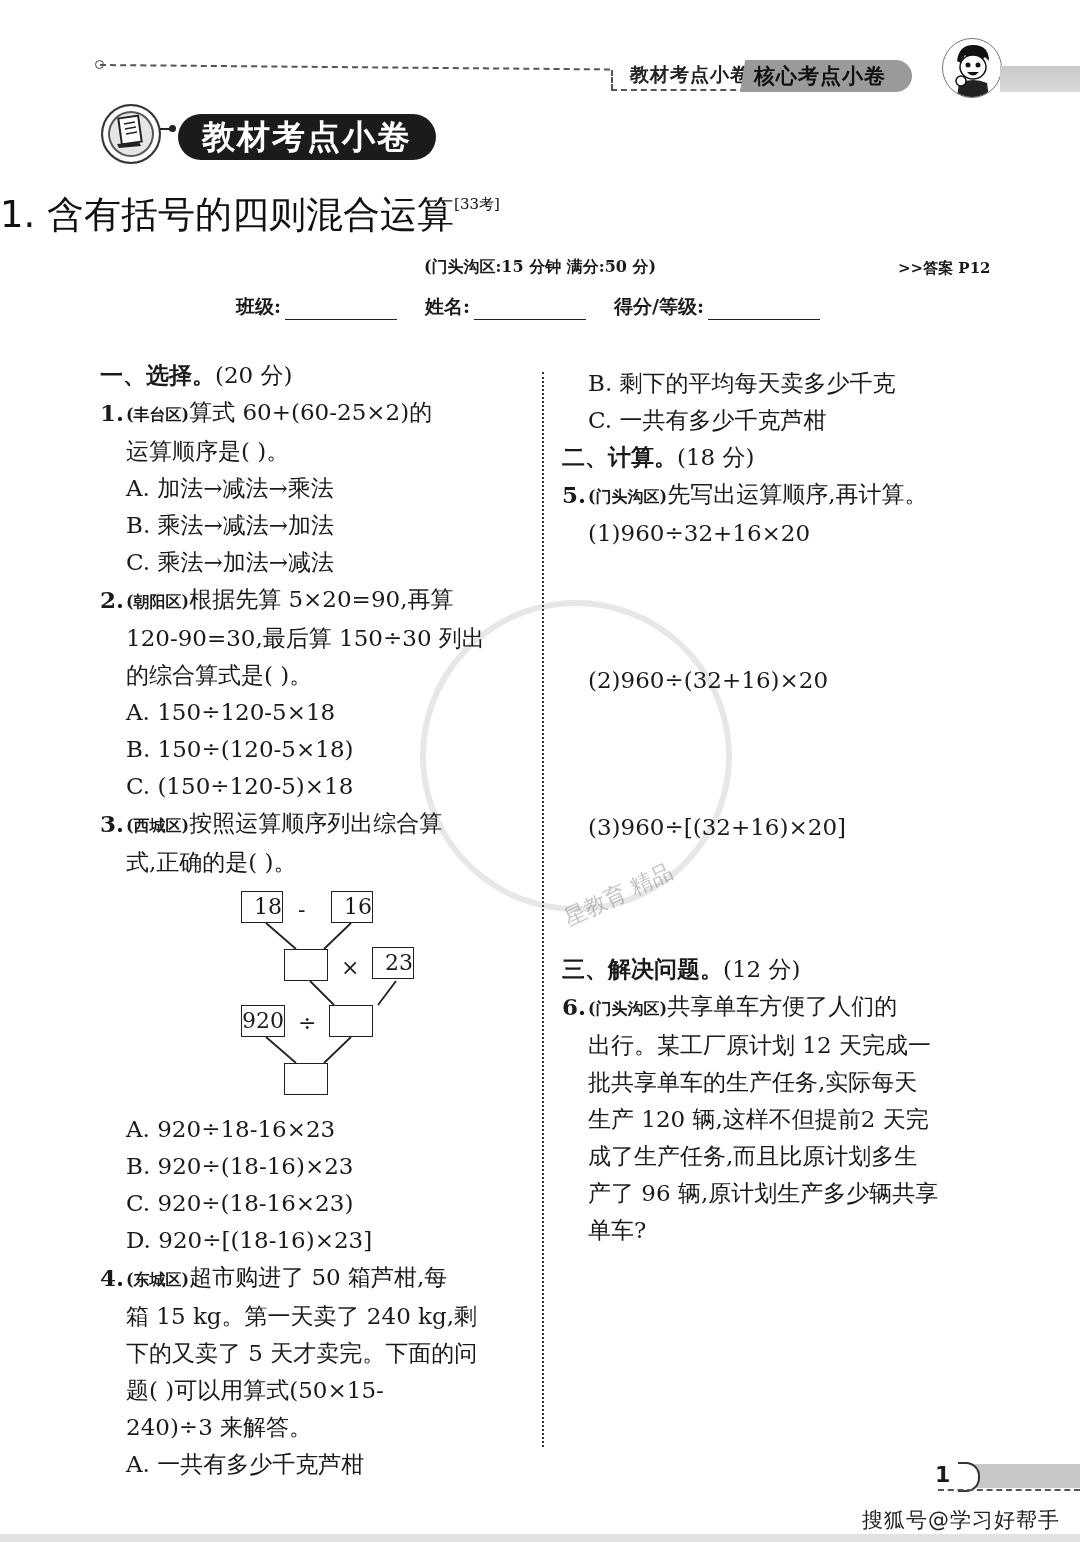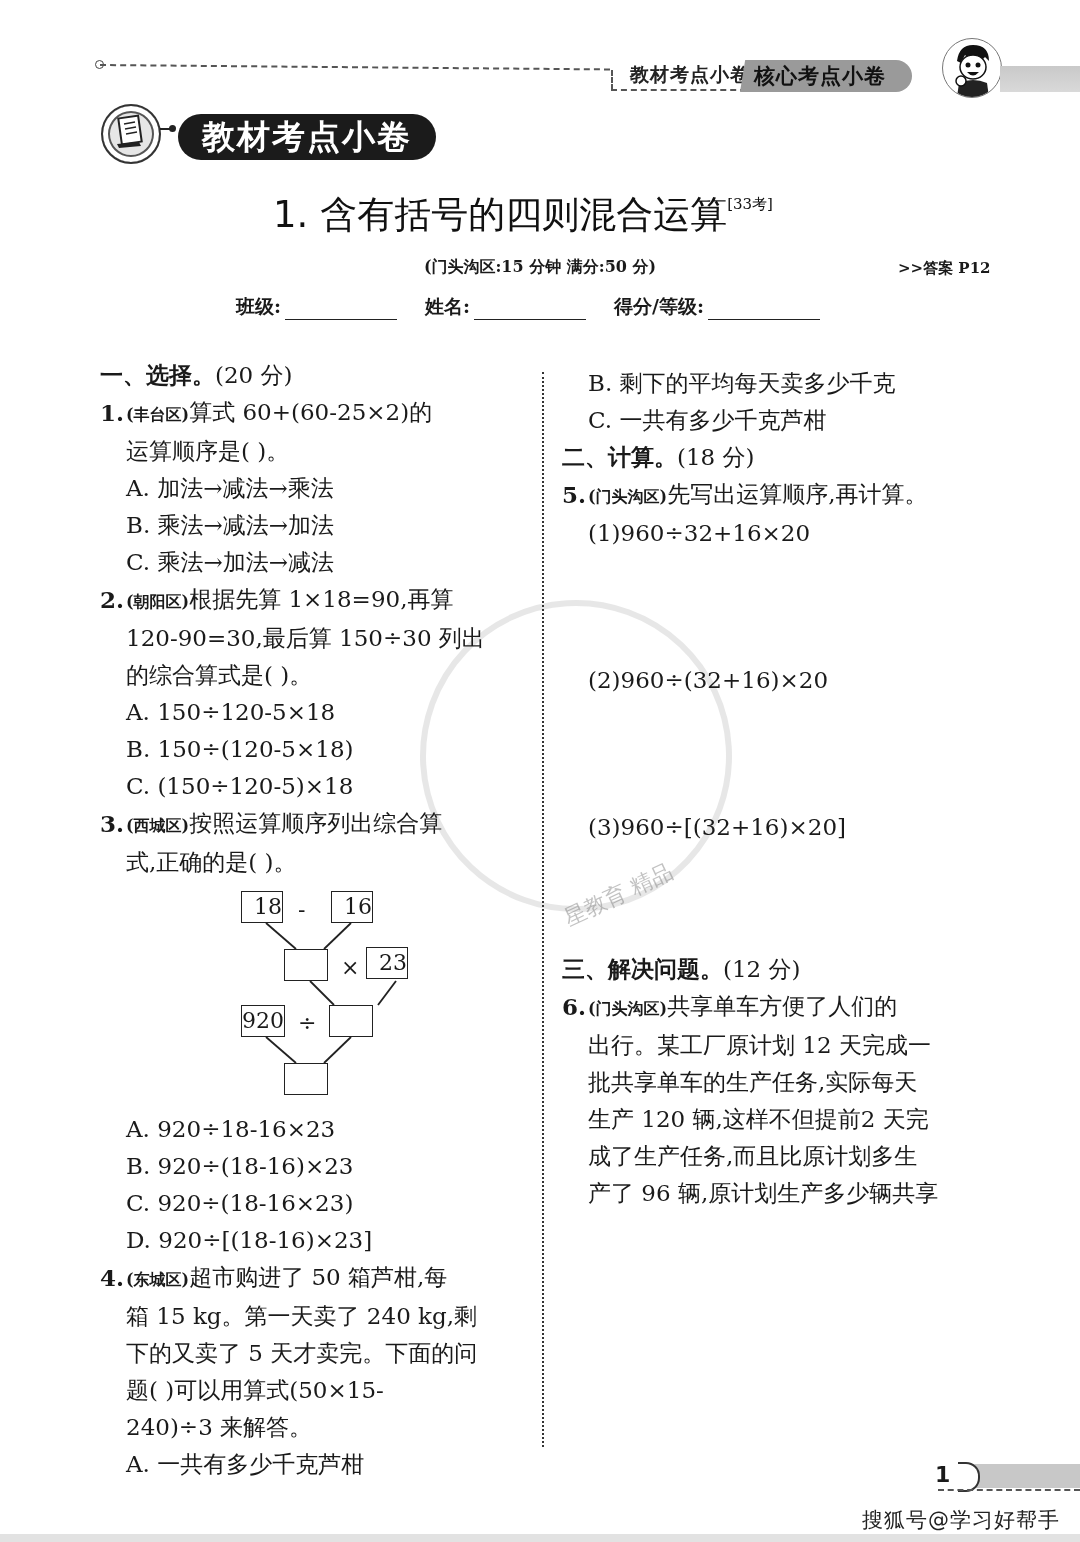--- a/index.html
+++ b/index.html
@@ -20,21 +20,21 @@
   .hdr-grey { position: absolute; left: 1000px; top: 66px; width: 80px; height: 26px; background: linear-gradient(#c9c9c9,#d9d9d9); }
 
   
   .banner-icon { position: absolute; left: 101px; top: 104px; width: 56px; height: 56px; border-radius: 50%; border: 2px solid #333; background: #e6e6e6; box-shadow: inset 0 0 0 5px #fff, inset 0 0 0 7px #555; }
   .banner-dot { position: absolute; left: 160px; top: 128px; width: 12px; border-top: 2px solid #222; }
   .banner-dot::after { content:""; position:absolute; right:-4px; top:-5px; width:7px; height:7px; background:#222; border-radius:50%; }
   .banner { position: absolute; left: 178px; top: 114px; width: 258px; height: 46px; background: #1b1b1b; border-radius: 23px;
     color: #fff; font-family: "DejaVu Sans", sans-serif; font-size: 33px; font-weight: bold; line-height: 46px; text-align: center; letter-spacing: 2px; }
 
   
-  .title { position: absolute; left: 0; width: 996px; top: 190px; text-align: center; font-family: "DejaVu Sans", sans-serif; font-size: 37px; color: #111; margin-left: 25px; }
+  .title { position: absolute; left: 0; width: 996px; top: 190px; text-align: left; font-family: "DejaVu Sans", sans-serif; font-size: 37px; color: #111; }
   .title sup { font-size: 15px; vertical-align: 18px; font-family: "DejaVu Serif", serif; }
   .subtitle { position: absolute; left: 0; width: 1080px; top: 257px; text-align: center; font-size: 16px; font-weight: bold; }
   .answer-ref { position: absolute; left: 898px; top: 259px; font-size: 15px; font-weight: bold; }
 
   .fields { position: absolute; top: 294px; left: 236px; font-size: 19px; font-weight: bold; display: flex; }
   .field { display: flex; align-items: flex-end; margin-right: 28px; }
   .field .line { border-bottom: 1.5px solid #222; width: 112px; margin-left: 4px; height: 22px; }
 
   
   .divider { position: absolute; left: 542px; top: 372px; height: 1075px; border-left: 2px dotted #333; }
@@ -131,21 +131,21 @@
     <span class="num">1.</span>
     <div class="line-item"><span class="dist">(丰台区)</span><span>算式 60+(60-25×2)的</span></div>
     <div class="line-item">运算顺序是(      )。</div>
     <div class="line-item">A. 加法→减法→乘法</div>
     <div class="line-item">B. 乘法→减法→加法</div>
     <div class="line-item">C. 乘法→加法→减法</div>
   </div>
 
   <div class="q">
     <span class="num">2.</span>
-    <div class="line-item"><span class="dist">(朝阳区)</span><span>根据先算 1×18=90,再算</span></div>
+    <div class="line-item"><span class="dist">(朝阳区)</span><span>根据先算 5×20=90,再算</span></div>
     <div class="line-item">120-90=30,最后算 150÷30 列出</div>
     <div class="line-item">的综合算式是(      )。</div>
     <div class="line-item">A. 150÷120-5×18</div>
     <div class="line-item">B. 150÷(120-5×18)</div>
     <div class="line-item">C. (150÷120-5)×18</div>
   </div>
 
   <div class="q">
     <span class="num">3.</span>
     <div class="line-item"><span class="dist">(西城区)</span><span>按照运算顺序列出综合算</span></div>
@@ -157,21 +157,21 @@
         <line x1="184" y1="100" x2="208" y2="124" stroke="#222" stroke-width="1.8"></line>
         <line x1="270" y1="100" x2="252" y2="124" stroke="#222" stroke-width="1.8"></line>
         <line x1="140" y1="156" x2="170" y2="182" stroke="#222" stroke-width="1.8"></line>
         <line x1="225" y1="156" x2="198" y2="182" stroke="#222" stroke-width="1.8"></line>
       </svg>
       <div class="box" style="left:115px;top:10px;width:40px">18</div>
       <div class="opsym" style="left:172px;top:10px">-</div>
       <div class="box" style="left:205px;top:10px;width:40px">16</div>
       <div class="box" style="left:158px;top:68px;width:42px"></div>
       <div class="opsym" style="left:215px;top:68px">×</div>
-      <div class="box" style="left:240px;top:66px;width:40px">23</div>
+      <div class="box" style="left:246px;top:66px;width:40px">23</div>
       <div class="box" style="left:115px;top:124px;width:42px">920</div>
       <div class="opsym" style="left:172px;top:124px">÷</div>
       <div class="box" style="left:203px;top:124px;width:42px"></div>
       <div class="box" style="left:158px;top:182px;width:42px"></div>
     </div>
     <div class="line-item">A. 920÷18-16×23</div>
     <div class="line-item">B. 920÷(18-16)×23</div>
     <div class="line-item">C. 920÷(18-16×23)</div>
     <div class="line-item">D. 920÷[(18-16)×23]</div>
   </div>
@@ -205,20 +205,21 @@
   </div>
   <div class="sec"><span>三、解决问题。</span><span class="pts">(12 分)</span></div>
   <div class="q">
     <span class="num">6.</span>
     <div class="line-item"><span class="dist">(门头沟区)</span><span>共享单车方便了人们的</span></div>
     <div class="line-item">出行。某工厂原计划 12 天完成一</div>
     <div class="line-item">批共享单车的生产任务,实际每天</div>
     <div class="line-item">生产 120 辆,这样不但提前2 天完</div>
     <div class="line-item">成了生产任务,而且比原计划多生</div>
     <div class="line-item">产了 96 辆,原计划生产多少辆共享</div>
+    <div class="line-item">单车?</div>
   </div>
 </div>
 
 <div class="page-bar"></div>
 <div class="page-curve"></div>
 <div class="page-num">1</div>
 <div class="page-dash"></div>
 <div class="watermark">搜狐号@学习好帮手</div>
 <div class="bottom-band"></div>
 

